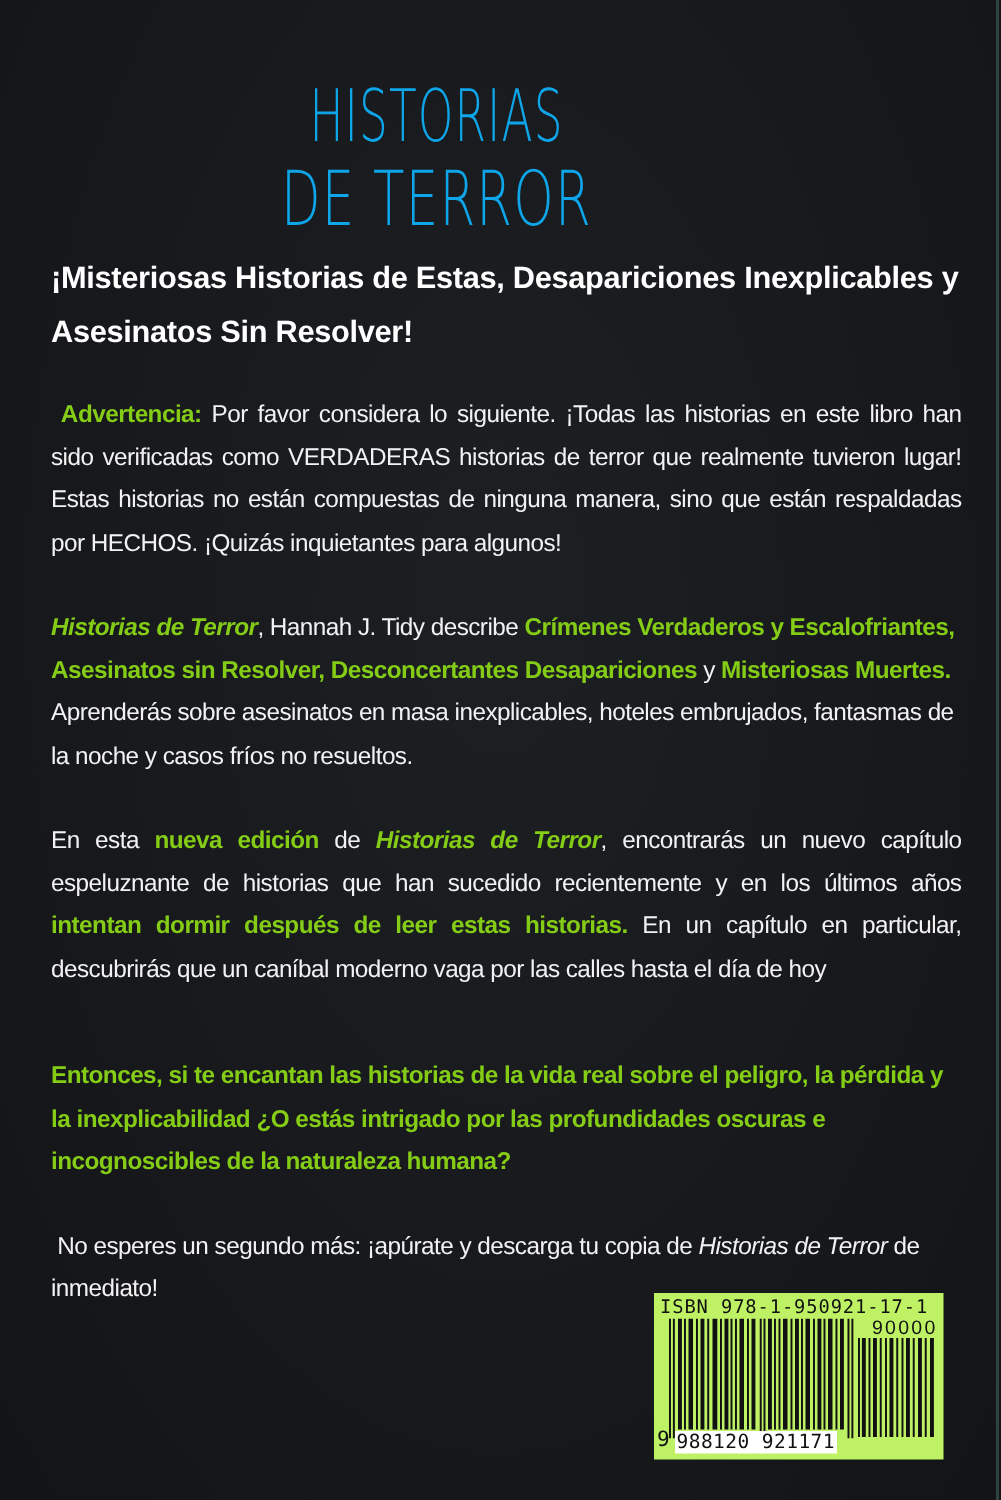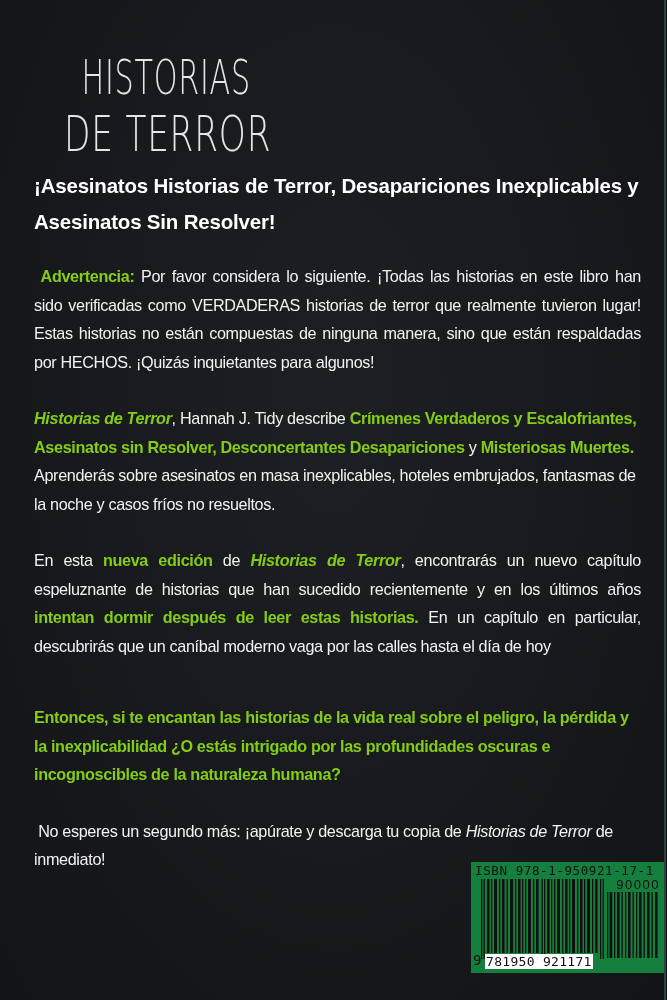--- a/index.html
+++ b/index.html
@@ -12,24 +12,24 @@
     }
     .cover {
       position: absolute; left: 0; top: 0; width: 667px; height: 1000px;
       background: radial-gradient(ellipse at 50% 40%, #1d2023 0%, #17191c 55%, #121416 100%);
     }
     .edge-line {
       position: absolute; right: 1px; top: 0; width: 2px; height: 1000px;
       background: #2f4440;
     }
     .title {
-      position: absolute; left: 0; top: 52px; width: 582px; 
+      position: absolute; left: 0; top: 52px; width: 582px; text-align: center;
       font-family: "DejaVu Sans", sans-serif;
       font-weight: normal;
-      color: #e5e5e5;
+      color: #0ea5e9;
       letter-spacing: 1px;
     }
     .title .t1 {
       display: block; font-size: 42px; line-height: 52px;
       transform: scaleX(0.72) scaleY(1.15); transform-origin: center;
       font-family: "DejaVu Sans", sans-serif; font-weight: 300;
     }
     .title .t2 {
       display: block; font-size: 44px; line-height: 52px; margin-top: 4px;
       transform: scaleX(0.78) scaleY(1.15); transform-origin: center;
@@ -50,22 +50,22 @@
     .p-desc { margin-top: 28px; }
     .p-edition { margin-top: 28px; text-align: justify; }
     .p-question { margin-top: 43px; }
     .p-forYou { margin-top: 0; }
     .p-kindle { margin-top: 28px; }
     .p-hurry { margin-top: 28px; }
     .p-final { margin-top: 22px; font-size: 14px; font-style: italic; letter-spacing: -0.2px; }
     b { font-weight: bold; color: #84cc16; }
     i { font-style: italic; }
     .barcode-box {
-      position: absolute; left: 471px; top: 862px; width: 193px; height: 111px;
-      background: #15803d; color: #111;
+      position: absolute; left: 436px; top: 862px; width: 193px; height: 111px;
+      background: #bef264; color: #111;
     }
     .isbn-text {
       position: absolute; left: 4px; top: 1px; font-family: "DejaVu Sans Mono", monospace;
       font-size: 12.5px; letter-spacing: 0.6px; color: #111;
     }
     .price-text {
       position: absolute; right: 4px; top: 15px; font-family: Liberation Sans, sans-serif;
       font-size: 13px; letter-spacing: 1.5px; color: #111;
     }
     .bars-main { position: absolute; left: 10px; top: 17px; width: 124px; height: 80px; }
@@ -85,21 +85,21 @@
 
 <div class="cover"></div>
 <div class="edge-line"></div>
 
 <div class="title">
   <span class="t1">HISTORIAS</span>
   <span class="t2">DE TERROR</span>
 </div>
 
 <div class="content">
-  <h1 class="headline">¡Asesinatos Historias de Terror, Desapariciones Inexplicables y Asesinatos Sin Resolver!</h1>
+  <h1 class="headline">¡Misteriosas Historias de Estas, Desapariciones Inexplicables y Asesinatos Sin Resolver!</h1>
 
   <p class="p-warn">&nbsp;<b>Advertencia:</b><span> Por favor considera lo siguiente. ¡Todas las historias en este libro han sido verificadas como VERDADERAS historias de terror que realmente tuvieron lugar! Estas historias no están compuestas de ninguna manera, sino que están respaldadas por HECHOS. ¡Quizás inquietantes para algunos!</span></p>
 
   <p class="p-desc"><b><i>Historias de Terror</i></b><span>, Hannah J. Tidy describe </span><b>Crímenes Verdaderos y Escalofriantes, Asesinatos sin Resolver, Desconcertantes Desapariciones</b><span> y </span><b>Misteriosas Muertes.</b><span> Aprenderás sobre asesinatos en masa inexplicables, hoteles embrujados, fantasmas de la noche y casos fríos no resueltos.</span></p>
 
   <p class="p-edition"><span>En esta </span><b>nueva edición</b><span> de </span><b><i>Historias de Terror</i></b><span>, encontrarás un nuevo capítulo espeluznante de historias que han sucedido recientemente y en los últimos años </span><b>intentan dormir después de leer estas historias.</b><span> En un capítulo en particular, descubrirás que un caníbal moderno vaga por las calles hasta el día de hoy</span></p>
 
   <p class="p-question"><b>Entonces, si te encantan las historias de la vida real sobre el peligro, la pérdida y la inexplicabilidad ¿O estás intrigado por las profundidades oscuras e incognoscibles de la naturaleza humana?</b></p>
 
 
@@ -160,14 +160,14 @@
         <rect x="25.5" y="0" width="1.3" height="66"></rect>
       <rect x="29" y="0" width="1.3" height="66"></rect>
         <rect x="32" y="0" width="2.6" height="66"></rect>
       <rect x="36.5" y="0" width="1.3" height="66"></rect>
         <rect x="40" y="0" width="2.6" height="66"></rect>
       <rect x="44.5" y="0" width="1.3" height="66"></rect>
         <rect x="48" y="0" width="2.6" height="66"></rect>
     </g>
   </svg>
   <span class="digit-first">9</span>
-  <span class="digits-main">781950 921171</span>
+  <span class="digits-main">988120 921171</span>
 </div>
 
 </body></html>

